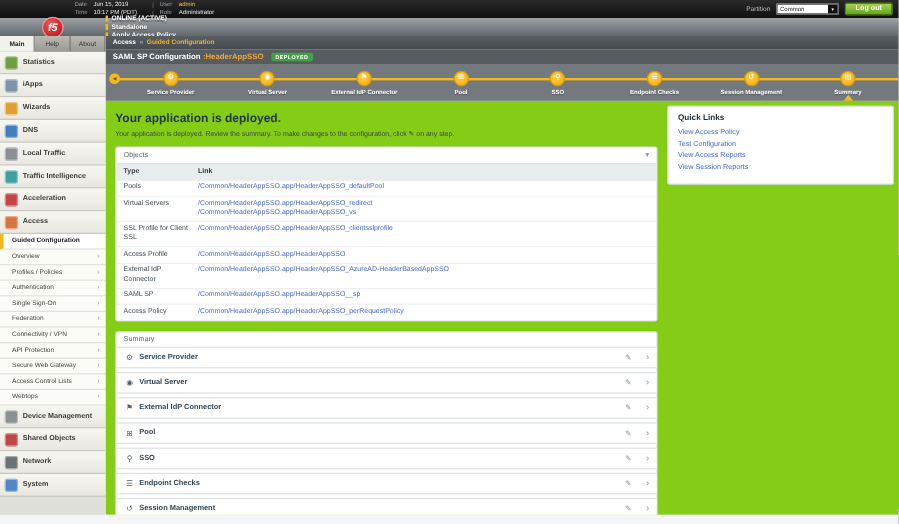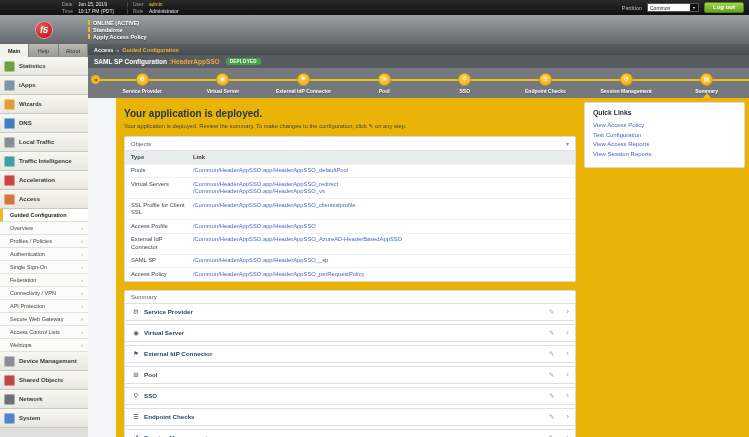--- a/index.html
+++ b/index.html
@@ -16,21 +16,21 @@
   .sysrow .vdiv { width:1px; height:5px; background:#4a4a4a; margin:0 5px; }
   .sysrow .user { color:#f0c040; }
   .top-right { margin-left:auto; display:flex; align-items:center; gap:5px; padding-right:5px; }
   .part-lbl { font-size:5.5px; color:#b9bec3; }
   .part-select { width:52px; height:9px; background:#fff; border:1px solid #555; display:flex; align-items:center; position:relative; }
   .part-select .part-val { font-size:5px; color:#222; padding-left:2px; }
   .part-select .part-arrow { position:absolute; right:0; top:0; width:8px; height:7px; background:#111; color:#fff; font-size:4px; line-height:7px; text-align:center; }
   .logout-btn { background:linear-gradient(#a6d34f,#63a51c); border:1px solid #4c8516; border-radius:2px; color:#fff; font-size:6px; font-weight:bold; padding:1px 8px 2px; }
 
   
-  .appheader { height:29px; background:linear-gradient(#9aa0a4,#62686c); display:flex; align-items:center; }
+  .appheader { height:15px; background:linear-gradient(#9aa0a4,#62686c); display:flex; align-items:center; }
   .logo-wrap { width:88px; display:flex; align-items:center; justify-content:center; }
   .f5-ball { width:18px; height:18px; border-radius:50%; background:radial-gradient(circle at 35% 30%,#f05555,#b01212); border:1px solid rgba(255,255,255,.5); color:#fff; font-weight:bold; font-style:italic; font-size:9px; display:flex; align-items:center; justify-content:center; }
   .statuses { display:flex; flex-direction:column; gap:1px; }
   .status-line { display:flex; align-items:center; height:6px; }
   .status-line .ybar { width:2px; height:5px; background:#f5b81c; margin-right:3px; }
   .status-line .stxt { font-size:5.5px; font-weight:bold; color:#fff; text-shadow:0 1px 1px rgba(0,0,0,.4); }
 
   
   .bodywrap { display:flex; height:399px; }
 
@@ -76,21 +76,21 @@
   .step-line { position:absolute; left:6px; right:0; top:11px; height:2px; background:#f5b81c; }
   .step-back { position:absolute; left:3px; top:7px; width:9px; height:9px; border-radius:50%; background:#f5b81c; color:#6a5400; font-size:4px; line-height:9px; text-align:center; cursor:pointer; z-index:2; }
   .steps { position:absolute; left:14px; right:2px; top:0; bottom:0; display:flex; }
   .step { flex:1; position:relative; display:flex; flex-direction:column; align-items:center; cursor:pointer; }
   .step-circle { margin-top:5px; width:13px; height:13px; border-radius:50%; background:radial-gradient(circle at 40% 35%,#ffd34d,#eea60a); border:1px solid #d99a05; color:#fff; font-size:6px; line-height:11px; text-align:center; z-index:2; }
   .step-label { margin-top:2px; font-size:5px; font-weight:bold; color:#fff; white-space:nowrap; text-shadow:0 1px 1px rgba(0,0,0,.3); }
   .step .cur-marker { display:none; position:absolute; bottom:0; left:50%; margin-left:-4px; width:0; height:0; border-left:4px solid transparent; border-right:4px solid transparent; border-bottom:5px solid #f5b81c; }
   .step.current .cur-marker { display:block; }
 
   
-  .content { flex:1; display:flex; padding:4px 4px 0 8px; background:#eab308; overflow:hidden;margin-left:28px; }
+  .content { flex:1; display:flex; padding:4px 4px 0 8px; background:#84cc16; overflow:hidden; }
   .col-left { width:452px; flex-shrink:0; }
   .col-right { width:189px; margin-left:8px; }
 
   .page-heading { margin-top:6px; font-size:10px; font-weight:bold; color:#22384a; }
   .page-desc { margin-top:4px; margin-bottom:7px; font-size:5.8px; color:#3c4650; }
 
   .panel { background:#fff; border:1px solid #d7dbdf; border-radius:2px; margin-bottom:8px; }
   .panel-hdr { display:flex; align-items:center; justify-content:space-between; padding:3px 6px; font-size:6px; color:#5a646e; }
   .panel-hdr .collapse { color:#6f8fbf; font-size:6px; cursor:pointer; }
 

